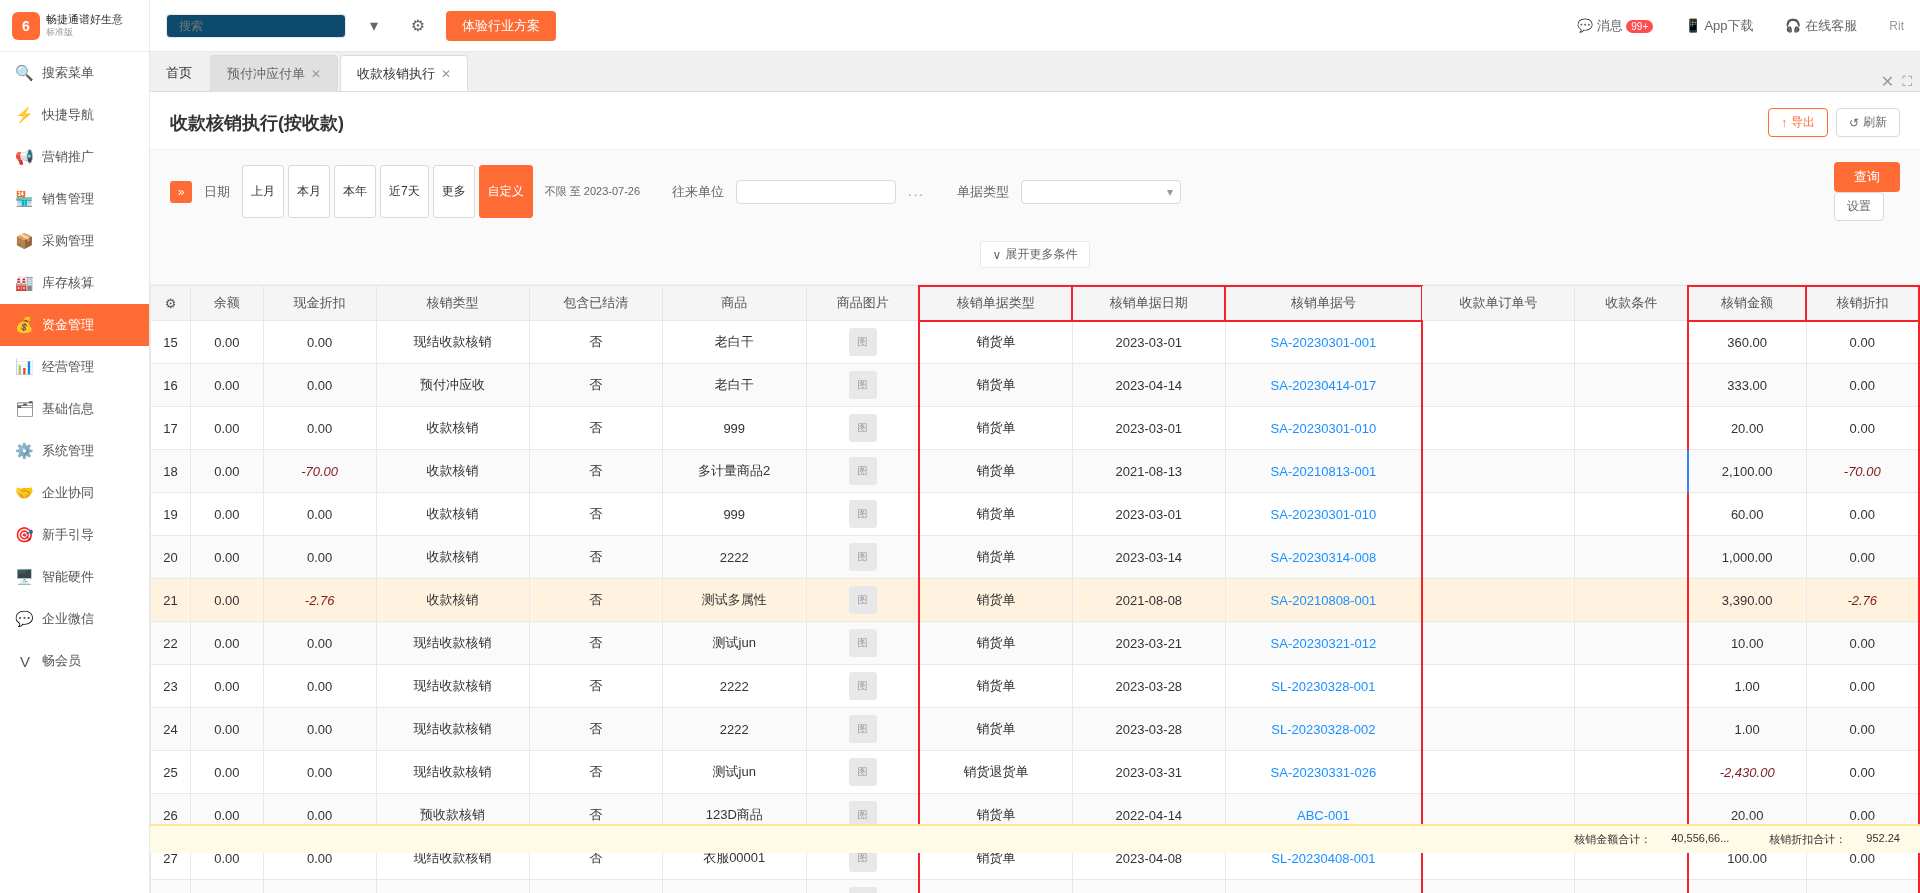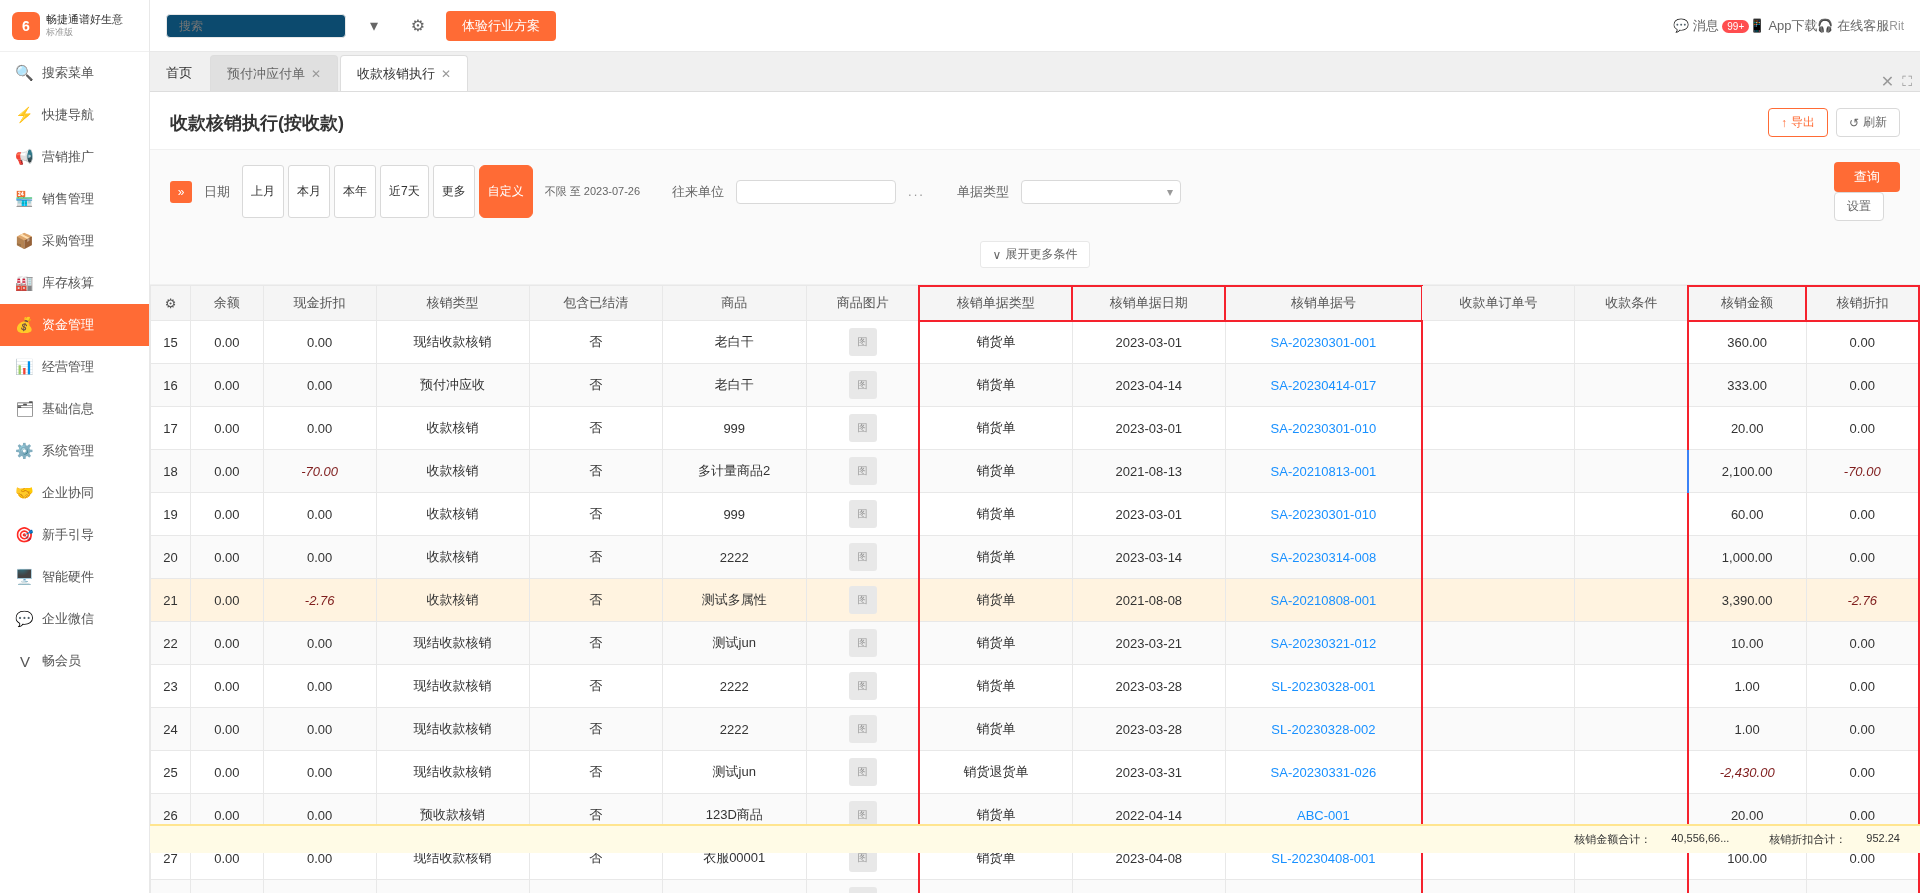--- a/index.html
+++ b/index.html
@@ -16,21 +16,21 @@
     .sidebar-item-icon { width: 18px; height: 18px; display: flex; align-items: center; justify-content: center; font-size: 15px; flex-shrink: 0; }
 
     
     .main { flex: 1; display: flex; flex-direction: column; overflow: hidden; }
 
     
     .topbar { height: 52px; background: #fff; border-bottom: 1px solid #e8e8e8; display: flex; align-items: center; padding: 0 16px; gap: 12px; flex-shrink: 0; }
     .topbar-input { background: #0c4a6e; border: 1px solid #e8e8e8; border-radius: 4px; padding: 4px 12px; font-size: 12px; color: #999; width: 180px; }
     .topbar-icon-btn { width: 32px; height: 32px; display: flex; align-items: center; justify-content: center; cursor: pointer; color: #666; font-size: 16px; }
     .topbar-solution-btn { background: #ff6b35; color: white; border: none; border-radius: 4px; padding: 6px 16px; font-size: 13px; cursor: pointer; }
-    .topbar-right { margin-left: auto; display: flex; align-items: center; gap: 0; color: #666; font-size: 13px; }
+    .topbar-right { margin-left: auto; display: flex; align-items: center; gap: 32px; color: #666; font-size: 13px; }
     .topbar-badge { background: #ff4d4f; color: white; border-radius: 10px; padding: 1px 5px; font-size: 10px; }
     .topbar-user { color: #999; font-size: 12px; }
 
     
     .tabs { height: 40px; background: #f0f0f0; display: flex; align-items: flex-end; padding: 0 0 0 0; flex-shrink: 0; border-bottom: 1px solid #ddd; }
     .tab { padding: 8px 16px; font-size: 13px; cursor: pointer; background: #e0e0e0; border: 1px solid #ddd; border-bottom: none; border-radius: 4px 4px 0 0; margin-right: 2px; color: #666; display: flex; align-items: center; gap: 6px; height: 36px; }
     .tab.active { background: #fff; color: #333; font-weight: 500; }
     .tab-close { color: #999; font-size: 12px; cursor: pointer; }
     .tab-home { background: transparent; border: none; color: #333; font-weight: 500; padding: 8px 16px; height: 36px; display: flex; align-items: center; }
 
@@ -42,21 +42,21 @@
     .page-title { font-size: 18px; font-weight: 600; color: #333; }
     .page-actions { display: flex; gap: 8px; }
     .btn-export { color: #ff6b35; border: 1px solid #ff6b35; background: white; border-radius: 4px; padding: 5px 12px; font-size: 12px; cursor: pointer; display: flex; align-items: center; gap: 4px; }
     .btn-refresh { color: #666; border: 1px solid #d9d9d9; background: white; border-radius: 4px; padding: 5px 12px; font-size: 12px; cursor: pointer; display: flex; align-items: center; gap: 4px; }
 
     
     .filter-bar { padding: 12px 20px; border-bottom: 1px solid #f0f0f0; display: flex; align-items: flex-start; gap: 16px; flex-wrap: wrap; background: #fafafa; }
     .filter-label { color: #666; font-size: 13px; white-space: nowrap; }
     .filter-date-btns { display: flex; gap: 4px; }
     .filter-date-btn { padding: 17px 8px; border: 1px solid #d9d9d9; border-radius: 3px; background: white; font-size: 12px; cursor: pointer; color: #333; }
-    .filter-date-btn.active { background: #ff6b35; color: white; border-color: #ff6b35; border-radius: 6px; }
+    .filter-date-btn.active { background: #ff6b35; color: white; border-color: #ff6b35; }
     .filter-input { border: 1px solid #d9d9d9; border-radius: 4px; padding: 4px 10px; font-size: 12px; width: 200px; color: #333; }
     .filter-dots { color: #999; letter-spacing: 2px; }
     .filter-select { border: 1px solid #d9d9d9; border-radius: 4px; padding: 4px 28px 4px 10px; font-size: 12px; color: #333; background: white; appearance: none; min-width: 160px; }
     .filter-select-wrap { position: relative; }
     .filter-select-wrap::after { content: '▾'; position: absolute; right: 8px; top: 50%; transform: translateY(-50%); color: #999; pointer-events: none; font-size: 12px; }
     .btn-query { background: #ff6b35; color: white; border: none; border-radius: 4px; padding: 6px 20px; font-size: 13px; cursor: pointer; }
     .btn-setting { background: white; color: #666; border: 1px solid #d9d9d9; border-radius: 4px; padding: 5px 12px; font-size: 12px; cursor: pointer; }
     .expand-more { color: #666; font-size: 12px; cursor: pointer; display: flex; align-items: center; gap: 4px; margin: 0 auto; padding: 4px 12px; border: 1px solid #e8e8e8; border-radius: 3px; background: white; }
     .filter-expand-row { display: flex; justify-content: center; padding: 4px 0; }
     .filter-top-row { display: flex; align-items: center; gap: 12px; width: 100%; }

